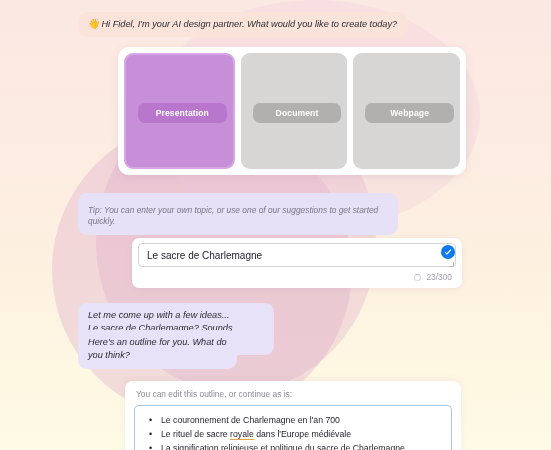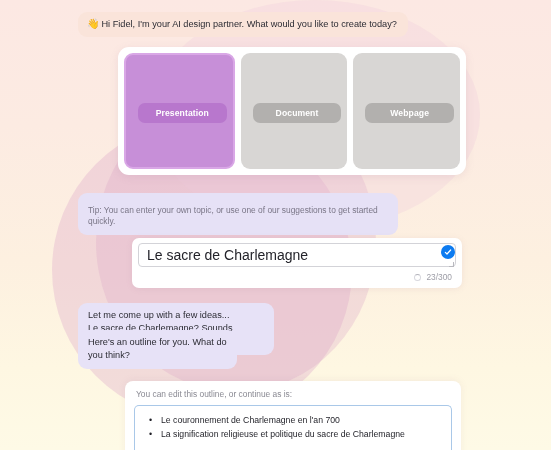--- a/index.html
+++ b/index.html
@@ -40,20 +40,21 @@
 
   
   .bubble {
     position: absolute;
     background: #e7e2f7;
     border-radius: 9px;
     padding: 6px 10px 7px 10px;
     color: #2b2b33;
     font-size: 9.2px;
     line-height: 13px;
+    font-style: italic;
   }
   .bubble.greeting {
     left: 78px; top: 12px;
     background: #fae4da;
     border-radius: 9px;
     padding: 5px 11px 6px 9px;
     font-size: 9.2px;
   }
   .bubble .wave { font-size: 10px; margin-right: 2px; }
 
@@ -196,21 +197,21 @@
     border-radius: 7px;
     box-shadow: 0 1px 6px rgba(160,120,150,0.12);
   }
   .topic-field {
     position: absolute;
     left: 6px; top: 5px;
     width: 318px; height: 24px;
     border: 1px solid #d3d3d8;
     border-radius: 4px;
     background: #ffffff;
-    font-size: 14px;
+    font-size: 10px;
     color: #23232a;
     padding: 0 26px 0 8px;
     font-family: "Liberation Sans", sans-serif;
     outline: none;
   }
   .resize-grip {
     position: absolute;
     right: 8px; top: 24px;
     width: 5px; height: 5px;
     border-right: 1px solid #b9b9bf;
@@ -382,20 +383,23 @@
   </div>
 
   <div class="outline-panel">
     <div class="outline-hint">You can edit this outline, or continue as is:</div>
     <div class="outline-box">
       <ul>
         <li>
           <span>Le couronnement de Charlemagne en l'an 700</span>
         </li>
         <li>
+          <span>Le rituel de sacre </span><span class="misspell">royale</span><span> dans l'Europe médiévale</span>
+        </li>
+        <li>
           <span>La signification religieuse et politique du sacre de Charlemagne</span>
         </li>
       </ul>
 
     </div>
   </div>
 
 </div>
 
 </body></html>

